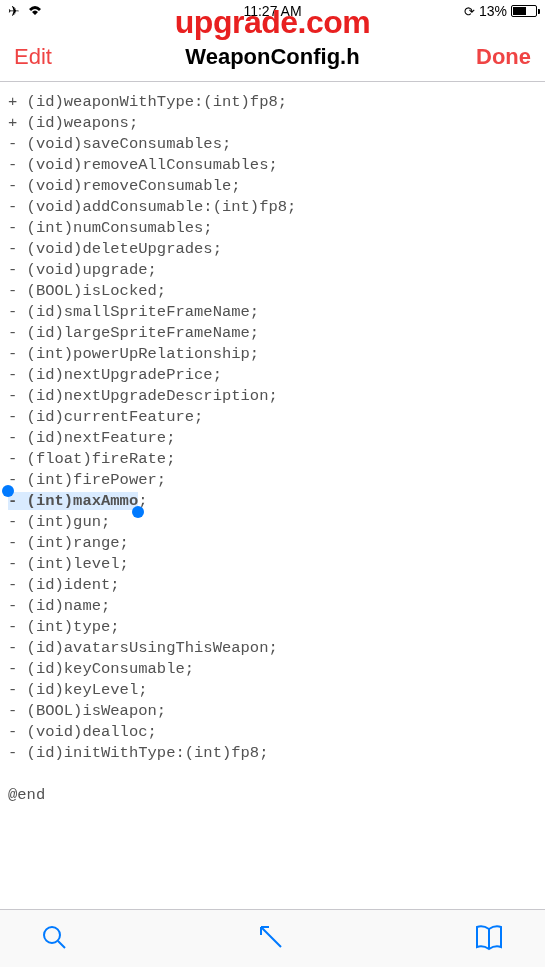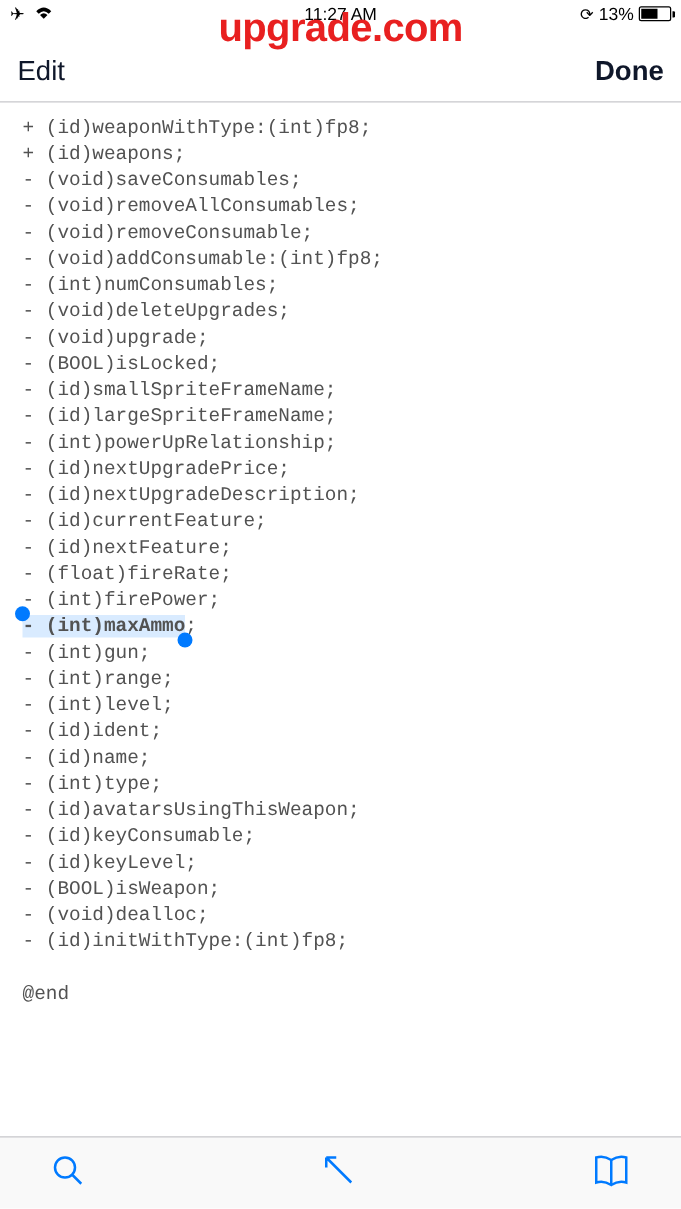--- a/index.html
+++ b/index.html
@@ -83,41 +83,41 @@
     .nav-bar {
       height: 50px;
       display: flex;
       align-items: center;
       justify-content: space-between;
       padding: 0 14px;
       border-bottom: 1px solid #c8c7cc;
       margin-top: 10px;
     }
     .nav-button {
-      color: #0f172a;
+      color: #ef4444;
       font-size: 22px;
       font-weight: 400;
       background: none;
       border: none;
       cursor: pointer;
     }
     .nav-button.done {
       font-weight: 600;
       margin-left: 38px;
     }
     .nav-title {
       font-size: 22px;
       font-weight: bold;
       color: #000;
       position: absolute;
       left: 50%;
       transform: translateX(-50%);
     }
     .code-area {
-      padding: 10px 18px;
+      padding: 10px 8px;
       font-family: "Courier New", Courier, monospace;
       font-size: 15.5px;
       line-height: 21px;
       color: #525252;
       white-space: pre;
       overflow: hidden;
       height: 810px;
     }
     .code-line {
       display: block;
@@ -184,20 +184,21 @@
     <span class="battery-icon">
         <span class="battery-fill"></span>
       </span>
   </div>
 </div>
 
 <div class="watermark">upgrade.com</div>
 
 <div class="nav-bar">
   <button class="nav-button">Edit</button>
+  <div class="nav-title">WeaponConfig.h</div>
   <button class="nav-button done">Done</button>
 </div>
 
 <div class="code-area" id="code-area"><span class="code-line">+ (id)weaponWithType:(int)fp8;</span><span class="code-line">+ (id)weapons;</span><span class="code-line">- (void)saveConsumables;</span><span class="code-line">- (void)removeAllConsumables;</span><span class="code-line">- (void)removeConsumable;</span><span class="code-line">- (void)addConsumable:(int)fp8;</span><span class="code-line">- (int)numConsumables;</span><span class="code-line">- (void)deleteUpgrades;</span><span class="code-line">- (void)upgrade;</span><span class="code-line">- (BOOL)isLocked;</span><span class="code-line">- (id)smallSpriteFrameName;</span><span class="code-line">- (id)largeSpriteFrameName;</span><span class="code-line">- (int)powerUpRelationship;</span><span class="code-line">- (id)nextUpgradePrice;</span><span class="code-line">- (id)nextUpgradeDescription;</span><span class="code-line">- (id)currentFeature;</span><span class="code-line">- (id)nextFeature;</span><span class="code-line">- (float)fireRate;</span><span class="code-line">- (int)firePower;</span><span class="code-line"><span class="selection-wrap"><span class="sel-handle start"></span><span class="selected-line">- (int)maxAmmo</span><span class="sel-handle end"></span></span>;</span><span class="code-line">- (int)gun;</span><span class="code-line">- (int)range;</span><span class="code-line">- (int)level;</span><span class="code-line">- (id)ident;</span><span class="code-line">- (id)name;</span><span class="code-line">- (int)type;</span><span class="code-line">- (id)avatarsUsingThisWeapon;</span><span class="code-line">- (id)keyConsumable;</span><span class="code-line">- (id)keyLevel;</span><span class="code-line">- (BOOL)isWeapon;</span><span class="code-line">- (void)dealloc;</span><span class="code-line">- (id)initWithType:(int)fp8;</span><span class="code-line"> </span><span class="code-line">@end</span></div>
 
 <div class="toolbar">
   <span class="toolbar-icon">
     <svg width="28" height="28" viewBox="0 0 28 28" fill="none" stroke="#007aff" stroke-width="2">
       <circle cx="12" cy="12" r="8"></circle>
       <line x1="18" y1="18" x2="25" y2="25"></line>

